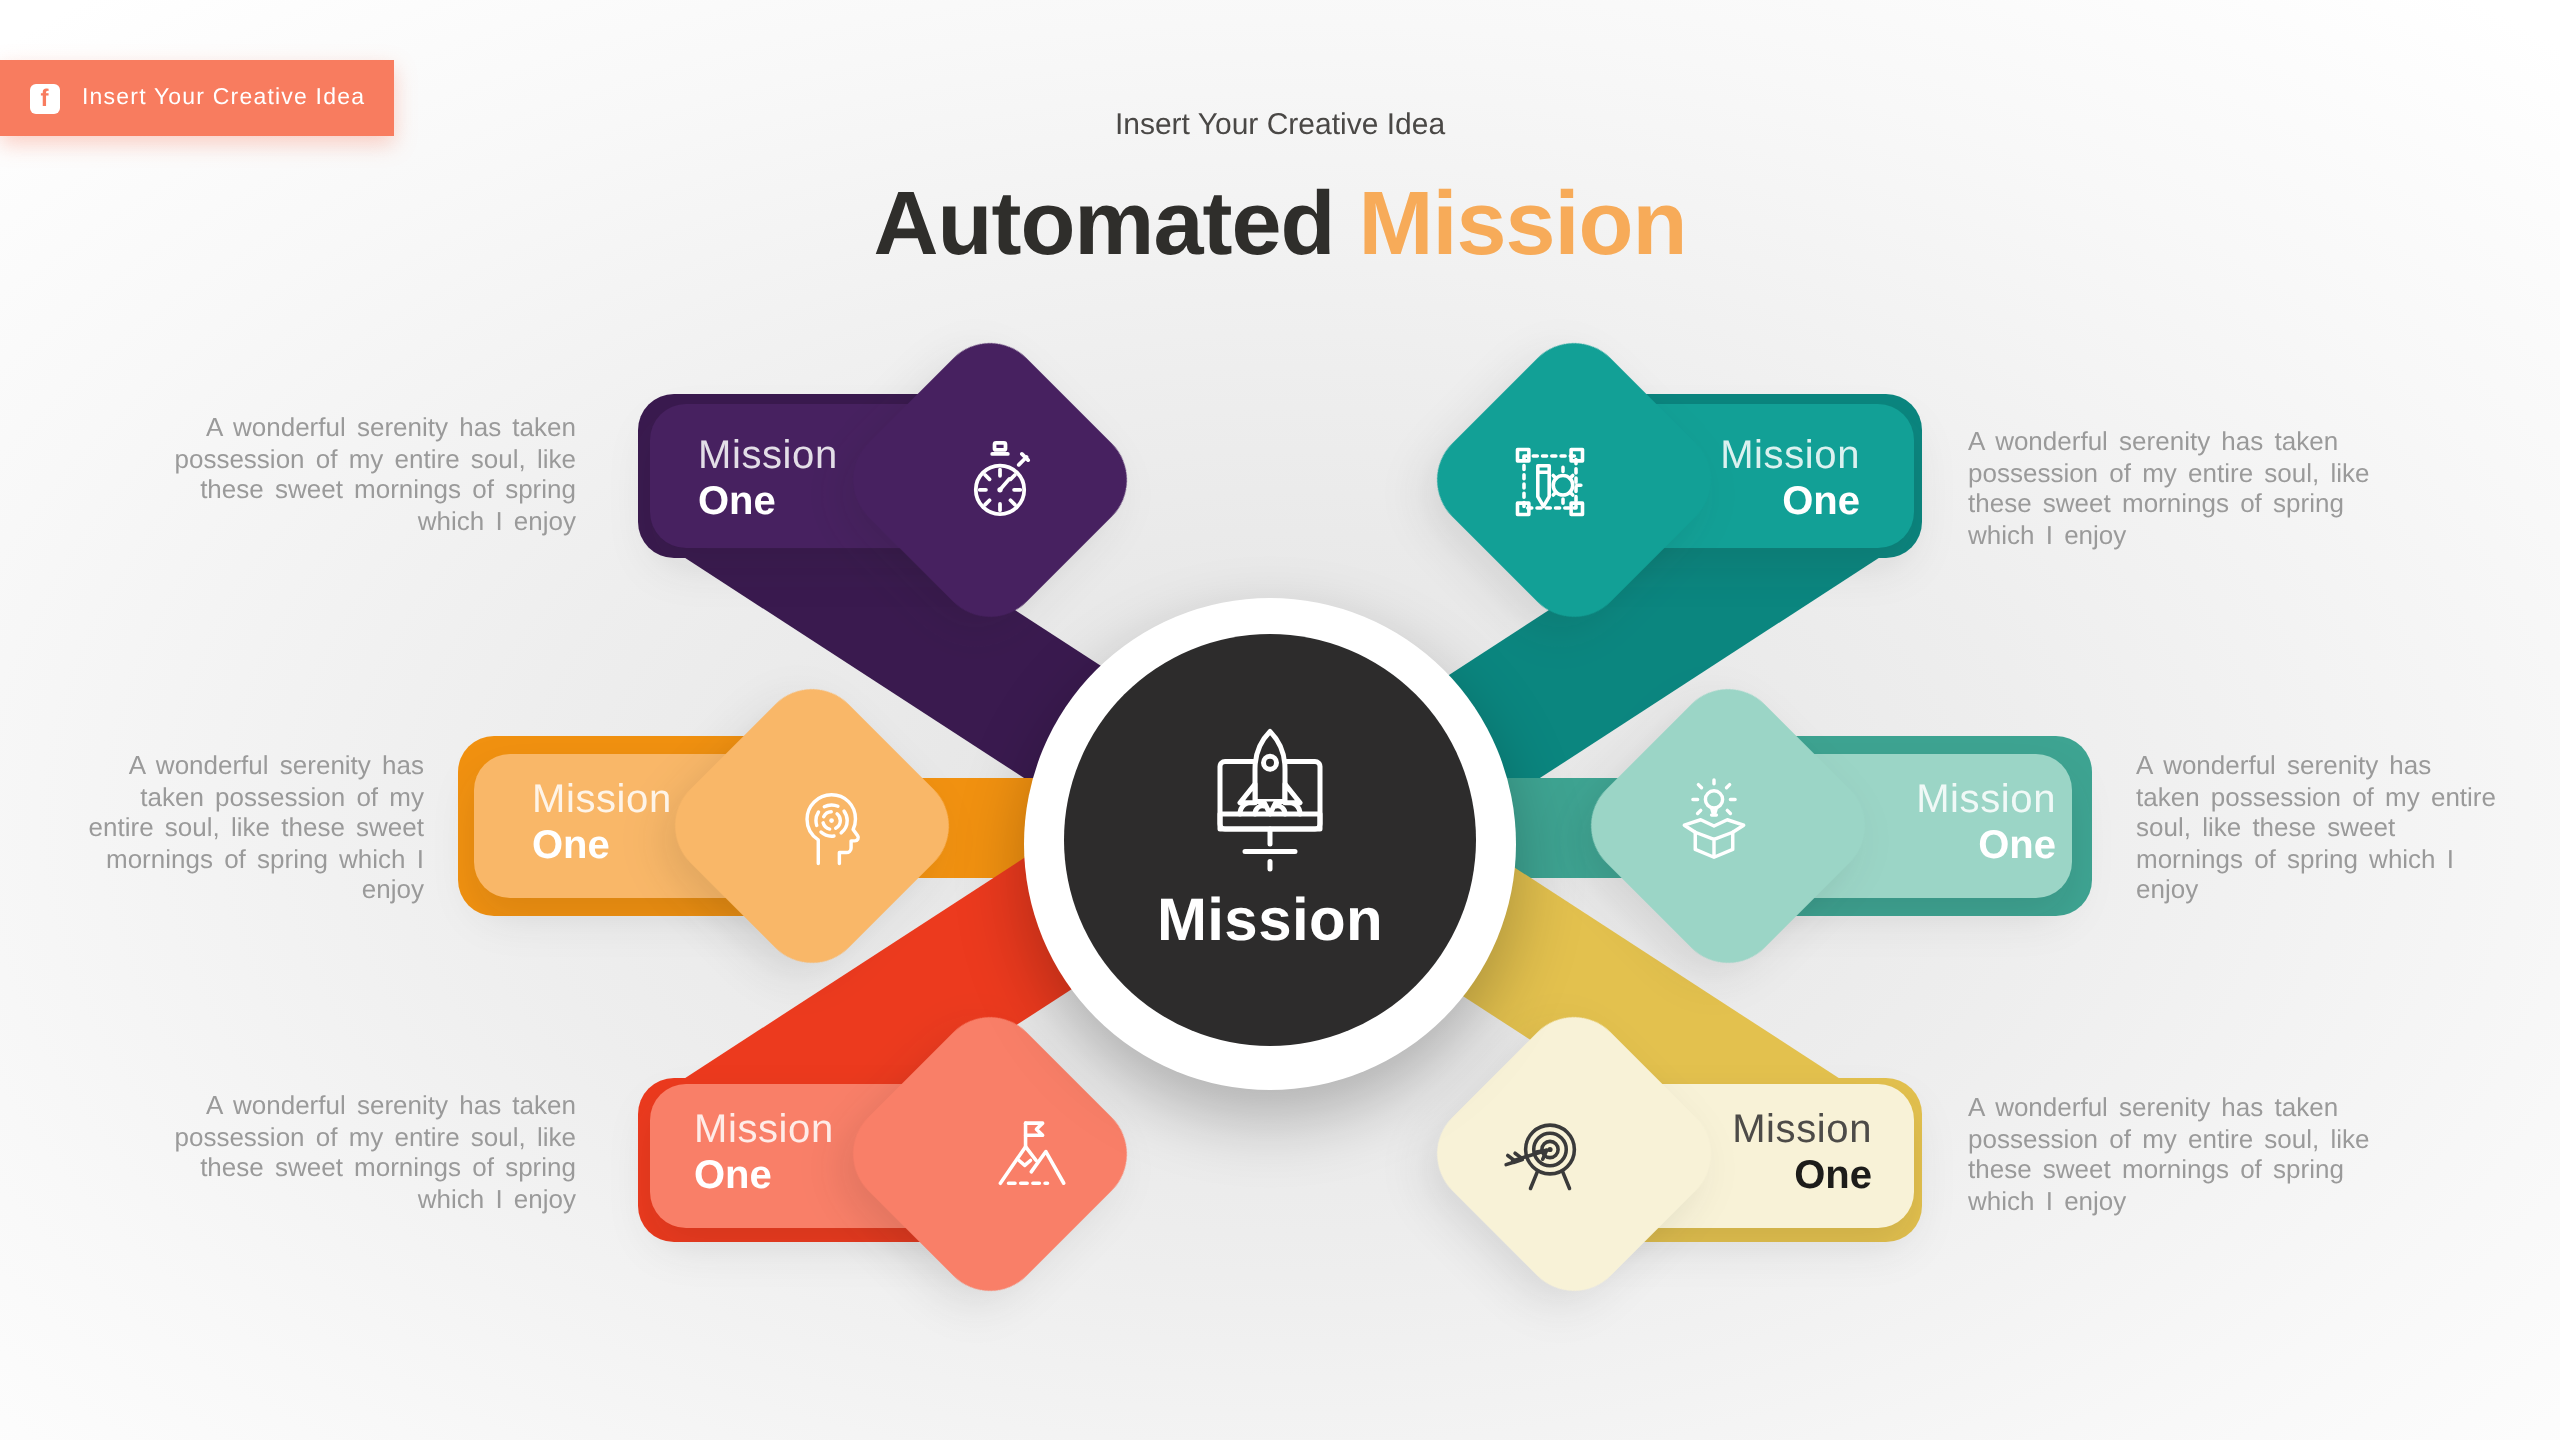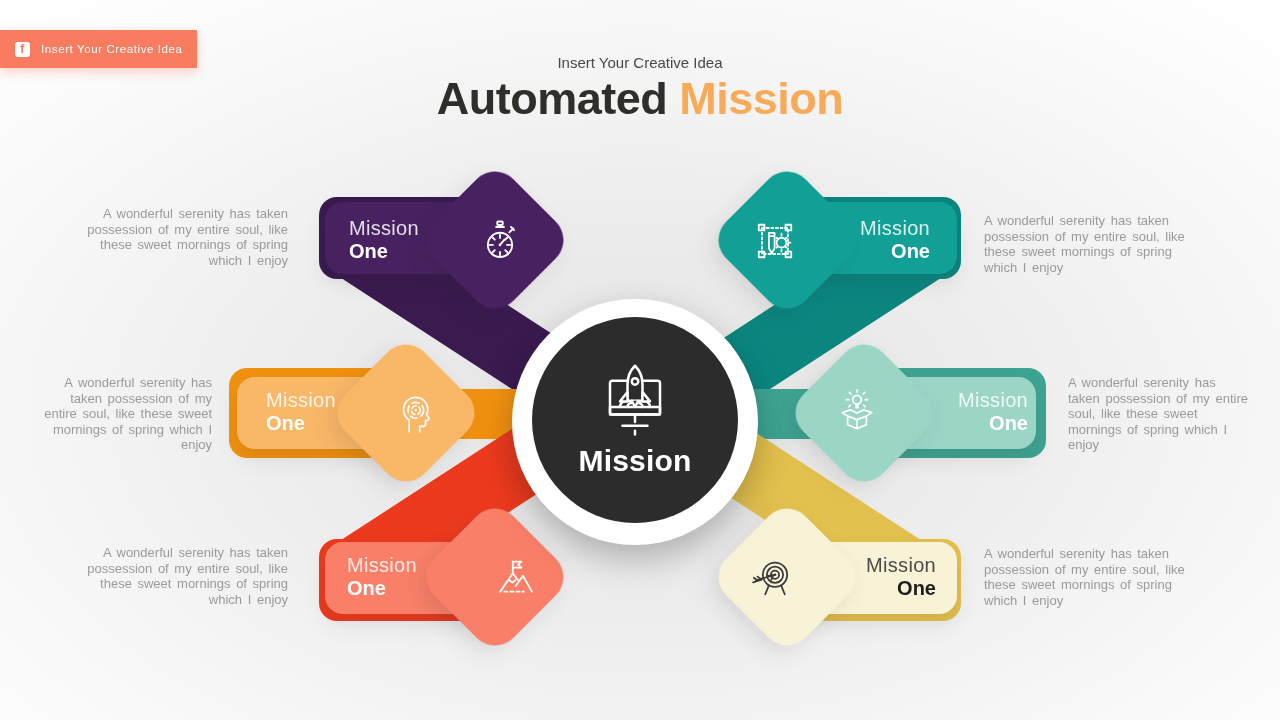--- a/index.html
+++ b/index.html
@@ -8,21 +8,21 @@
     font-family:"Liberation Sans",sans-serif;
     background:radial-gradient(ellipse 920px 540px at 50% 57%, #e3e3e3 0%, #eeeeee 42%, #f8f8f8 74%, #ffffff 100%);
   }
   
   .ribbon{position:absolute;left:0;top:30px;width:197px;height:38px;background:#F87C5F;
     display:flex;align-items:center;gap:11px;padding-left:15px;box-sizing:border-box;
     color:#fff;font-size:11.5px;letter-spacing:.6px;z-index:8;box-shadow:0 4px 10px rgba(248,124,95,.35);}
   .fbbox{width:15px;height:15px;background:#fff;border-radius:3px;display:flex;align-items:center;justify-content:center;
     color:#F87C5F;font-weight:800;font-size:12px;line-height:1;}
   .subtitle{position:absolute;left:0;top:54px;width:1280px;text-align:center;font-size:15px;color:#4a4846;z-index:8;}
-  .title{position:absolute;left:0;top:73px;width:1280px;text-align:center;font-size:45px;font-weight:800;
+  .title{position:absolute;left:0;top:86px;width:1280px;text-align:center;font-size:45px;font-weight:800;
     letter-spacing:-.5px;color:#2F2E2B;z-index:8;margin:0;}
   .title .accent{color:#F7AB59;}
   
   .unit{position:absolute;inset:0;}
   .band,.back,.tail,.head{position:absolute;}
   .band{z-index:1;}
   .back{z-index:2;border-radius:18px;}
   .tail{z-index:3;border-radius:18px;background:var(--front);filter:drop-shadow(0 10px 10px rgba(30,30,30,.10));}
   .head{z-index:3;width:112px;height:112px;border-radius:26px;background:var(--front);
     transform:rotate(45deg);filter:drop-shadow(0 10px 10px rgba(30,30,30,.10));}

